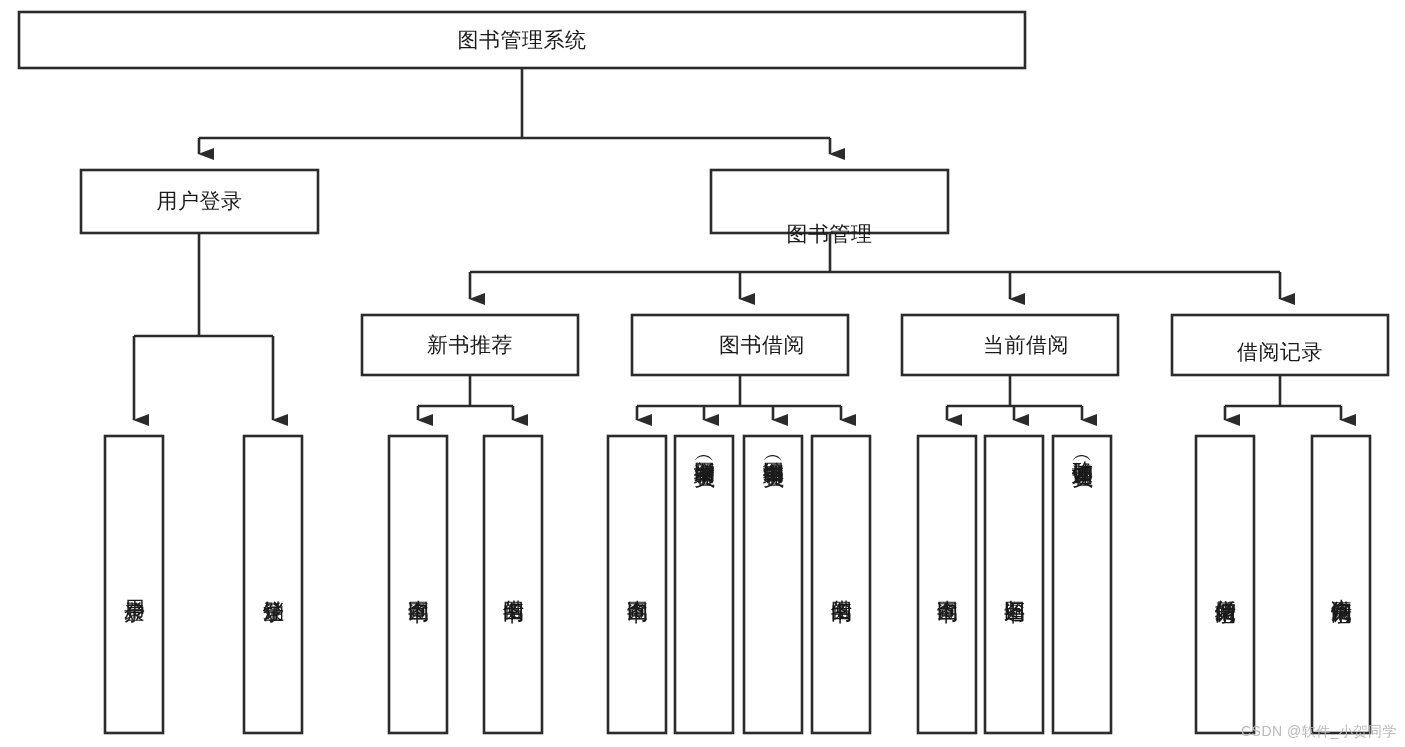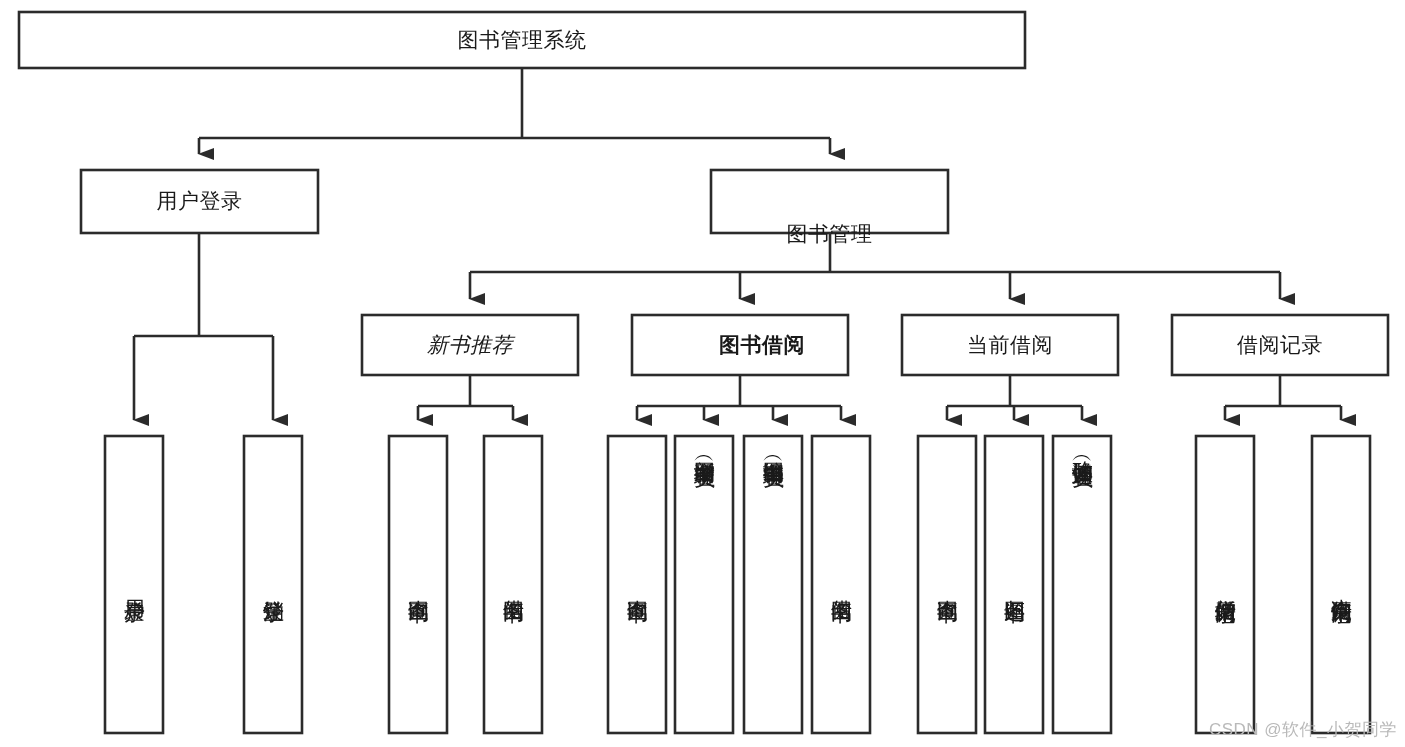--- a/index.html
+++ b/index.html
@@ -67,21 +67,21 @@
     writing-mode: vertical-rl;
     text-orientation: upright;
     white-space: nowrap;
     pointer-events: none;
   }
   .watermark {
     position: absolute;
     right: 8px;
     bottom: 6px;
     color: #b9b9b9;
-    font-size: 17px;
+    font-size: 14px;
     letter-spacing: 0.5px;
     white-space: nowrap;
     pointer-events: none;
   }
 </style>
 </head>
 <body>
 
 <div id="diagram-root">
 
@@ -169,24 +169,24 @@
     <rect class="node-rect" x="1053" y="436" width="58" height="297"></rect>
     <rect class="node-rect" x="1196" y="436" width="58" height="297"></rect>
     <rect class="node-rect" x="1312" y="436" width="58" height="297"></rect>
   </svg>
 
   <div class="node-label-h" style="left:19px;  top:12px;  width:1006px; height:56px;">图书管理系统</div>
 
   <div class="node-label-h" style="left:81px;  top:170px; width:237px; height:63px;">用户登录</div>
   <div class="node-label-h" style="left:711px; top:170px; width:237px; height:63px;margin-top:33px;">图书管理</div>
 
-  <div class="node-label-h" style="left:362px;  top:315px; width:216px; height:60px;font-style:italic;">新书推荐</div>
-  <div class="node-label-h" style="left:632px;  top:315px; width:260px; height:60px;font-weight:bold;">图书借阅</div>
-  <div class="node-label-h" style="left:902px;  top:315px; width:216px; height:60px;">当前借阅</div>
-  <div class="node-label-h" style="left:1172px; top:308px; width:216px; height:74px;">借阅记录</div>
+  <div class="node-label-h" style="left:362px;  top:315px; width:216px; height:60px;">新书推荐</div>
+  <div class="node-label-h" style="left:632px;  top:315px; width:260px; height:60px;">图书借阅</div>
+  <div class="node-label-h" style="left:902px;  top:315px; width:216px; height:60px;padding-left:16px;">当前借阅</div>
+  <div class="node-label-h" style="left:1172px; top:315px; width:216px; height:74px;">借阅记录</div>
 
   <div class="node-label-v" style="left:105px;  top:436px; width:58px; height:297px;">用户登录</div>
   <div class="node-label-v" style="left:244px;  top:436px; width:58px; height:297px;">注销登录</div>
   <div class="node-label-v" style="left:389px;  top:436px; width:58px; height:297px;">查询图书</div>
   <div class="node-label-v" style="left:484px;  top:436px; width:58px; height:297px;">借阅图书</div>
   <div class="node-label-v" style="left:608px;  top:436px; width:58px; height:297px;">查询图书</div>
   <div class="node-label-v" style="left:675px;  top:436px; width:58px; height:297px; justify-content:flex-start; padding-top:8px; box-sizing:border-box;">新增图书（管理员）</div>
   <div class="node-label-v" style="left:744px;  top:436px; width:58px; height:297px; justify-content:flex-start; padding-top:8px; box-sizing:border-box;">编辑图书（管理员）</div>
   <div class="node-label-v" style="left:812px;  top:436px; width:58px; height:297px;">借阅图书</div>
   <div class="node-label-v" style="left:918px;  top:436px; width:58px; height:297px;">查询图书</div>

